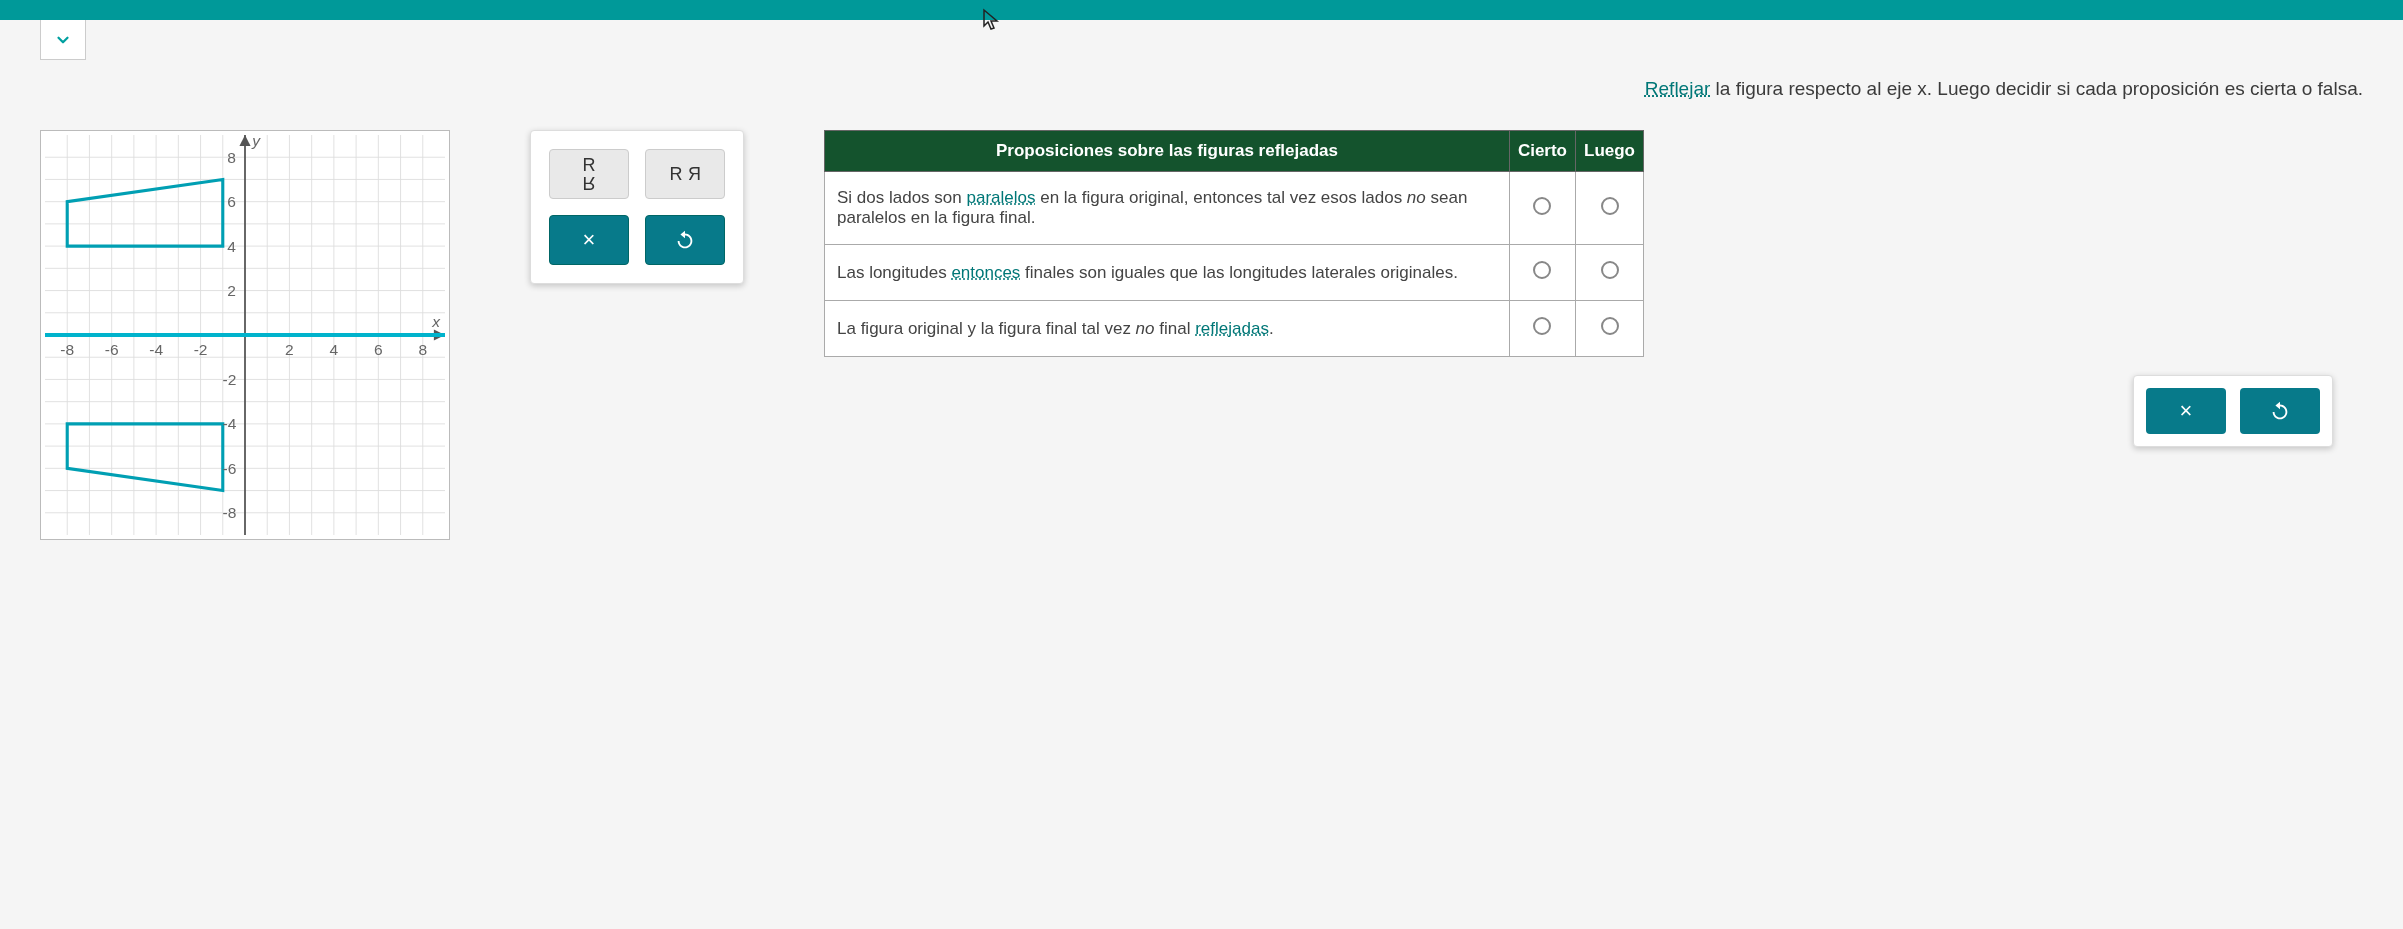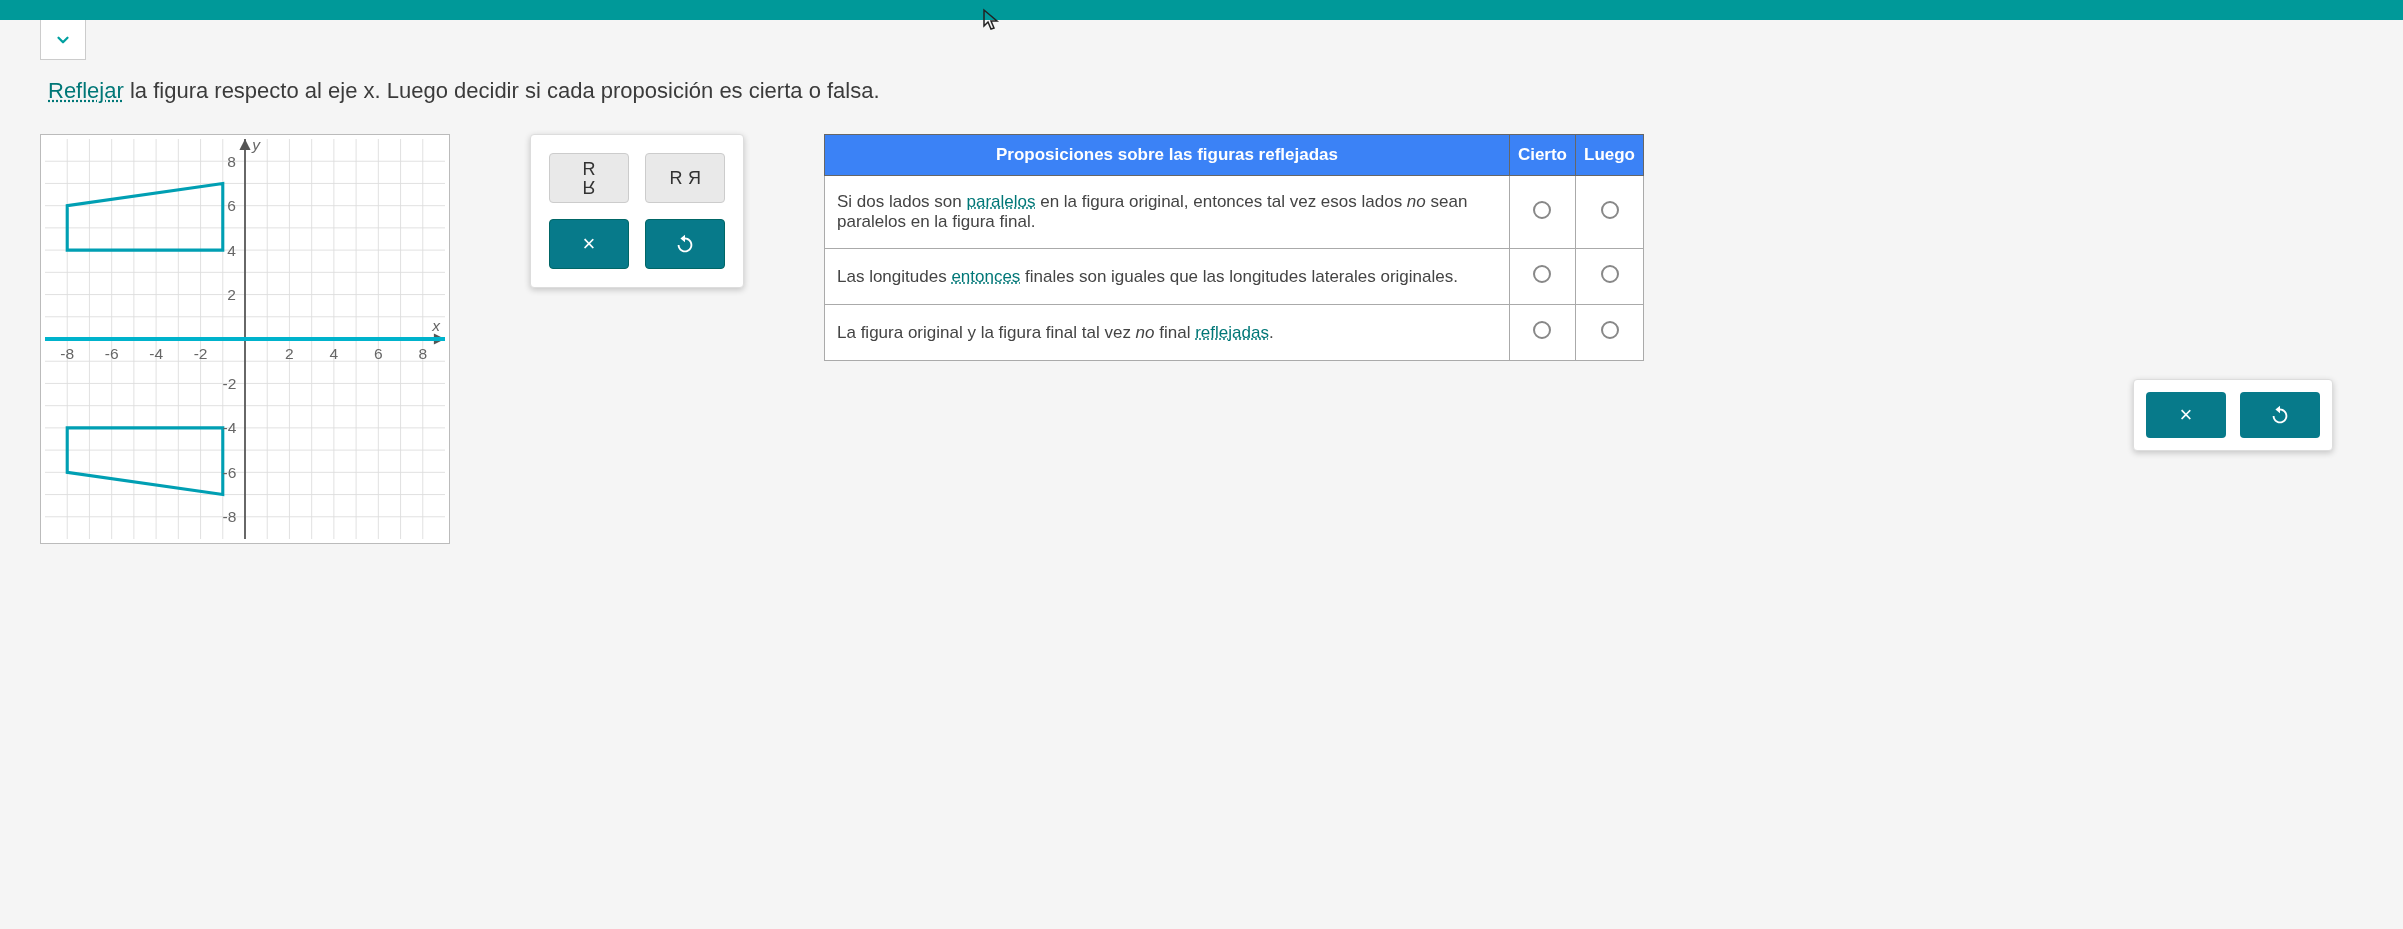--- a/index.html
+++ b/index.html
@@ -25,21 +25,22 @@
     border-top: none;
     display: inline-flex;
     align-items: center;
     justify-content: center;
     color: #00a0a0;
     font-weight: bold;
   }
   .instruction {
     padding: 18px 0 30px 8px;
     color: #3b3b3b;
-    font-size: 22px;
+    font-size: 19px;
+    text-align: right;
   }
   .link-word { text-decoration: underline dotted; color: #007777; cursor: pointer; }
   .row {
     display: flex;
     gap: 80px;
     align-items: flex-start;
   }
   
   .graph-panel {
     background: #fff;
@@ -88,21 +89,21 @@
   .flip-h { transform: scaleX(-1); display: inline-block; }
   
   .prop-table {
     flex: 1;
     border-collapse: collapse;
     background: #fff;
     border: 1px solid #888;
     max-width: 820px;
   }
   .prop-table th {
-    background: #3b82f6;
+    background: #14532d;
     color: #fff;
     font-weight: bold;
     padding: 10px 8px;
     border: 1px solid #666;
     font-size: 17px;
   }
   .prop-table td {
     border: 1px solid #aaa;
     padding: 16px 12px;
     vertical-align: middle;

